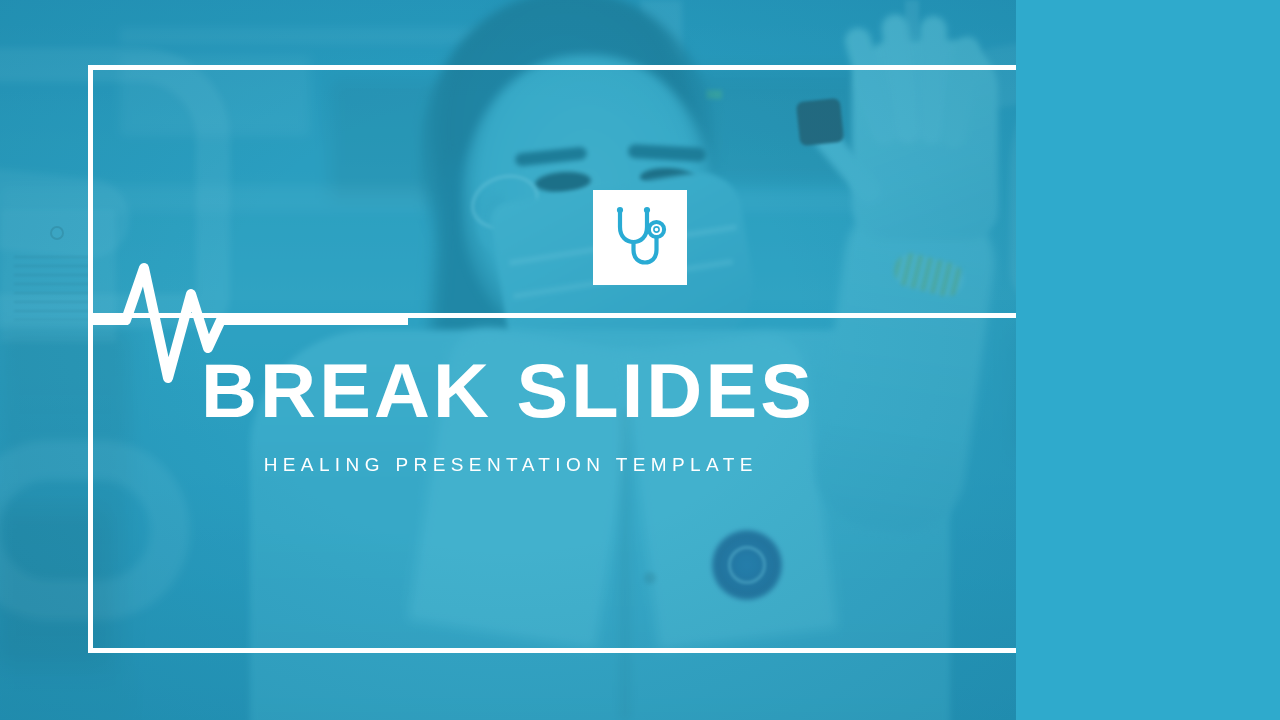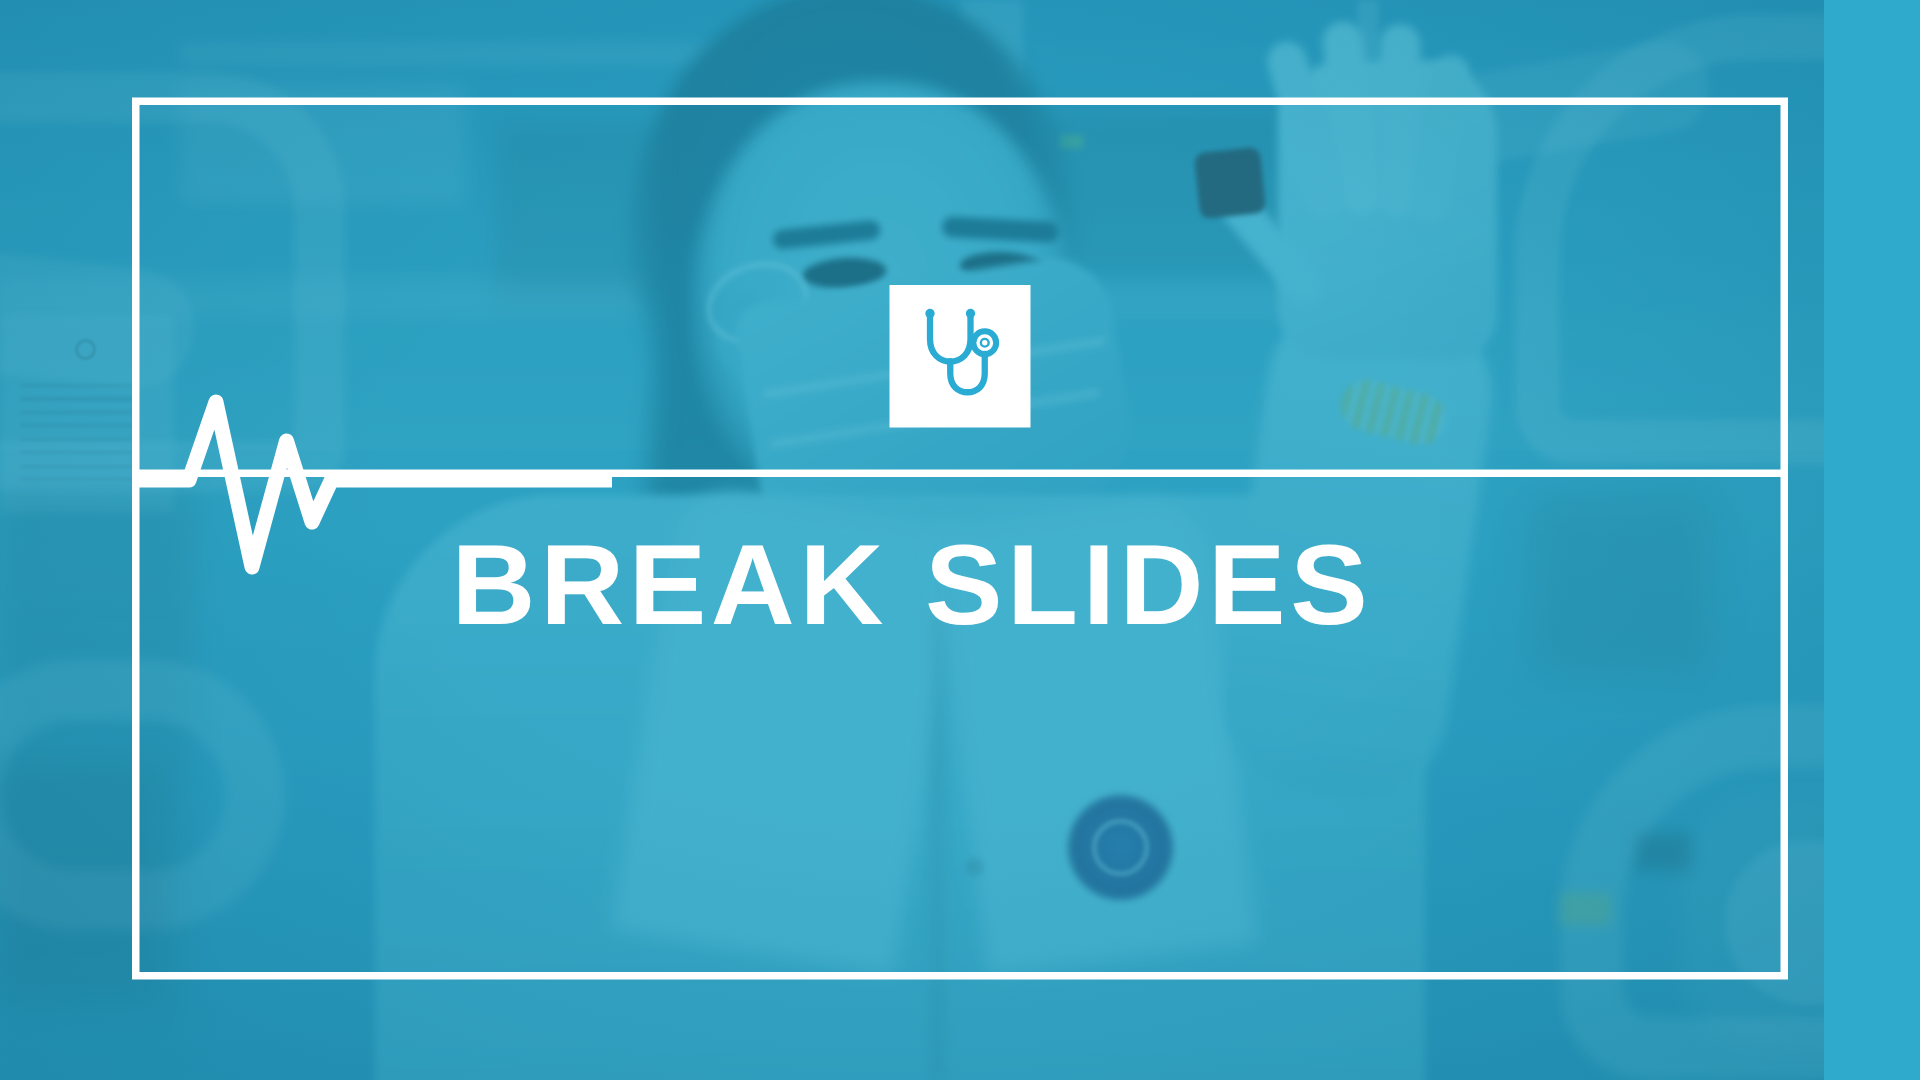--- a/index.html
+++ b/index.html
@@ -6,21 +6,21 @@
   * { margin:0; padding:0; box-sizing:border-box; }
   html, body {
     width:1280px; height:720px;
     overflow:hidden;
     background:#2FAACC;
     font-family:"Liberation Sans", sans-serif;
   }
 
   .slide {
     position:relative;
-    width:1216px; height:720px;
+    width:1016px; height:720px;
     overflow:hidden;
   }
 
   
   .bg-photo {
     position:absolute; inset:0;
     background:#1f8fb0;
     overflow:hidden;
   }
   .bg-layer { position:absolute; }
@@ -512,14 +512,15 @@
 
         <path d="M21.5 37 L21.5 45 C21.5 53.5 27 57.5 33 57.5 C39 57.5 44.5 53.5 44.5 45 L44.5 32" stroke="#29ABD4" stroke-width="4.2" stroke-linecap="round" fill="none"></path>
 
         <circle cx="44.5" cy="24.5" r="7.6" stroke="#29ABD4" stroke-width="4" fill="none"></circle>
         <circle cx="44.5" cy="24.5" r="2.6" fill="#ffffff" stroke="#29ABD4" stroke-width="1.6"></circle>
       </svg>
     </span>
   </div>
 
   <div class="title">BREAK SLIDES</div>
+  <div class="subtitle">HEALING PRESENTATION TEMPLATE</div>
 
 </div>
 
 </body></html>

